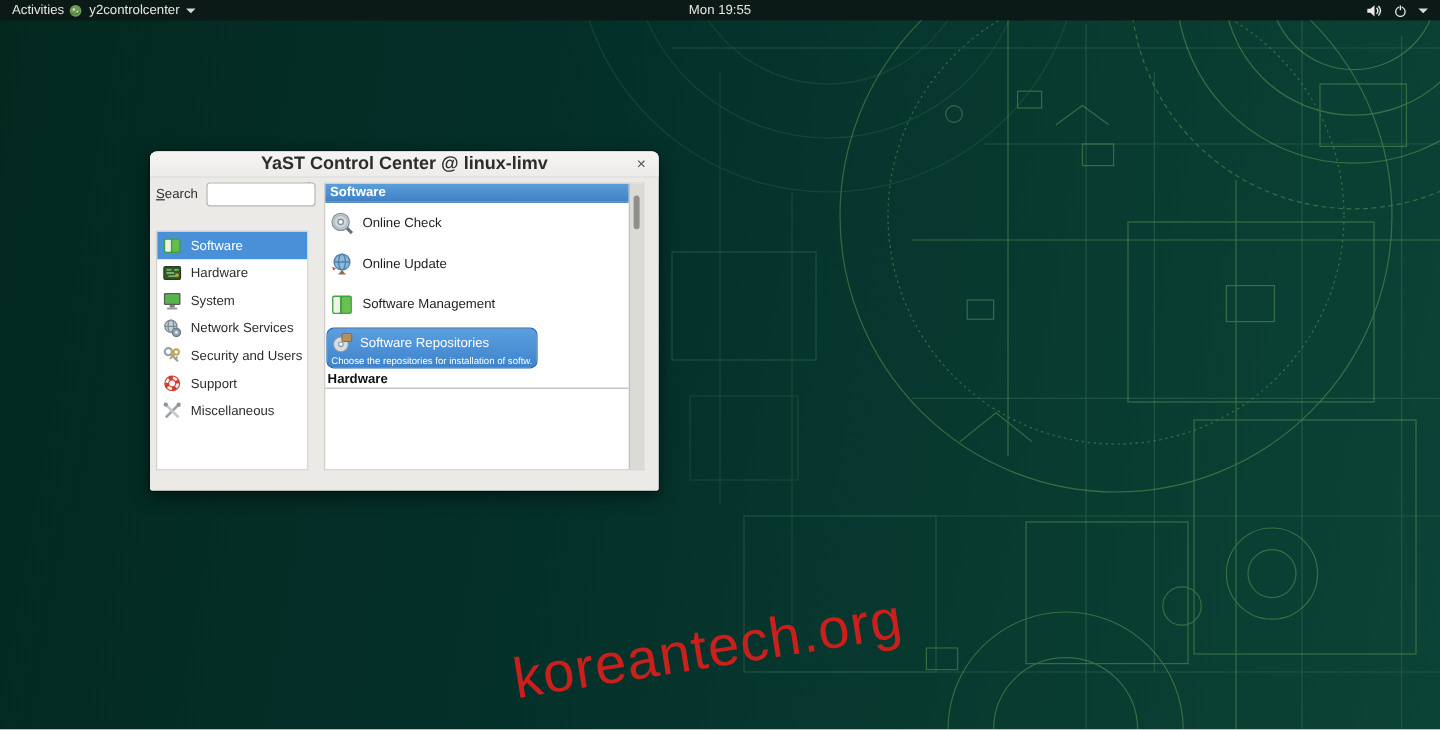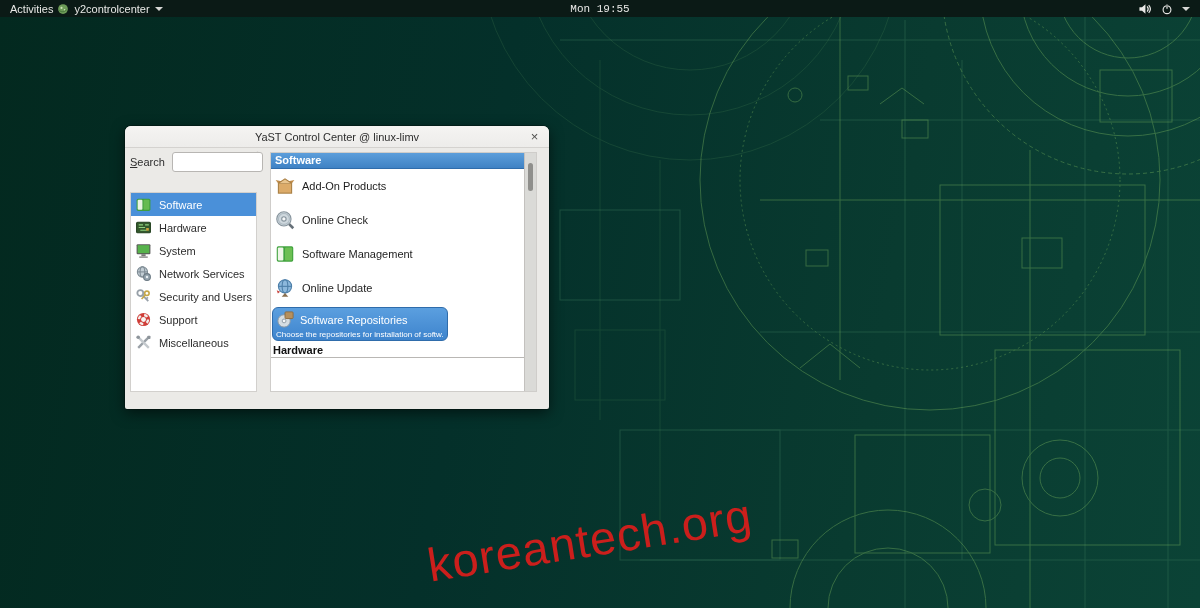--- a/index.html
+++ b/index.html
@@ -17,39 +17,39 @@
   .topbar {
     position:absolute; top:0; left:0; right:0; height:17px;
     background:#0b1a16; color:#e8e8e6; display:flex; align-items:center;
     font-size:11px; z-index:50;
   }
   .topbar .left { display:flex; align-items:flex-end; gap:4px; padding-left:10px; }
   .activities { cursor:default; }
   .app-menu { display:flex; align-items:center; gap:5px; }
   .app-menu svg { display:block; }
   .caret { width:0; height:0; border-left:4px solid transparent; border-right:4px solid transparent; border-top:4px solid #d8d8d6; display:inline-block; }
-  .topbar .center { position:absolute; left:0; right:0; text-align:center; pointer-events:none;font-family:Liberation Mono, monospace; }
+  .topbar .center { position:absolute; left:0; right:0; text-align:center; pointer-events:none; }
   .topbar .center span { pointer-events:auto; }
   .topbar .right { margin-left:auto; display:flex; align-items:center; gap:9px; padding-right:10px; }
   .topbar .right svg { display:block; }
 
   
   .window {
     position:absolute; left:125px; top:126px; width:424px; height:283px;
     background:#ebeae7; border-radius:6px 6px 2px 2px;
     box-shadow:0 4px 14px rgba(0,0,0,.55), 0 0 0 1px rgba(0,0,0,.25);
     z-index:40;
   }
   .titlebar {
     height:22px; border-radius:6px 6px 0 0;
     background:linear-gradient(#f5f4f2,#edecea);
     border-bottom:1px solid #d4d2cf;
     display:flex; align-items:center; justify-content:center; position:relative;
   }
-  .titlebar .title { font-size:11px; font-weight:normal; color:#2d2d2d; }
+  .titlebar .title { font-size:15px; font-weight:bold; color:#2d2d2d; }
   .close-btn {
     position:absolute; right:6px; top:2px; width:17px; height:17px;
     display:flex; align-items:center; justify-content:center;
     font-size:13px; color:#50504e; border:none; background:transparent; cursor:pointer;
     border-radius:3px;
   }
   .win-body { position:relative; height:260px; }
 
   .filter-icon { position:absolute; left:127px; top:3px; }
 
@@ -285,58 +285,49 @@
             <rect x="11.6" y="1.6" width="3" height="3" rx="0.8" fill="#8d949a"></rect>
           </svg>
           <span>Miscellaneous</span>
         </div>
       </div>
 
       <div class="mod-panel">
         <div class="mod-scroll">
           <div class="sec-header">Software</div>
 
-          <div class="mod-item">
-            <svg width="22" height="22" viewBox="0 0 20 20">
-              <path d="M4 8 L1.5 4.5 L8 6 Z" fill="#c08c4a"></path>
-              <path d="M16 8 L18.5 4.5 L12 6 Z" fill="#c08c4a"></path>
-              <rect x="4" y="7.5" width="12" height="9" fill="#dcab69" stroke="#a97f44"></rect>
-              <path d="M4 7.5 L10 3.5 L16 7.5" fill="#e8c48d" stroke="#a97f44"></path>
-            </svg>
-            <span>Add-On Products</span>
-          </div>
 
           <div class="mod-item">
             <svg width="22" height="22" viewBox="0 0 20 20">
               <circle cx="9" cy="9" r="6.5" fill="#cfd8de" stroke="#86939c"></circle>
               <circle cx="9" cy="9" r="2" fill="#f6f8f9" stroke="#86939c"></circle>
               <circle cx="9" cy="9" r="5" fill="none" stroke="#aebbc3"></circle>
               <line x1="13.8" y1="13.8" x2="17.5" y2="17.5" stroke="#667078" stroke-width="2.4"></line>
             </svg>
             <span>Online Check</span>
           </div>
 
           <div class="mod-item">
             <svg width="22" height="22" viewBox="0 0 20 20">
-              <rect x="2.5" y="3" width="15" height="14" rx="1.5" fill="#41a33f"></rect>
-              <rect x="3.5" y="4" width="5" height="12" rx="1" fill="#eef5e8"></rect>
-              <rect x="10" y="4" width="6.5" height="12" rx="1" fill="#6cbf53"></rect>
-            </svg>
-            <span>Software Management</span>
-          </div>
-
-          <div class="mod-item">
-            <svg width="22" height="22" viewBox="0 0 20 20">
               <circle cx="10" cy="8.5" r="6" fill="#8cb8dc" stroke="#4d7fa9"></circle>
               <ellipse cx="10" cy="8.5" rx="2.6" ry="6" fill="none" stroke="#4d7fa9"></ellipse>
               <line x1="4" y1="8.5" x2="16" y2="8.5" stroke="#4d7fa9"></line>
               <path d="M10 14.5 L7 18 h6 Z" fill="#8a6f4f"></path>
               <path d="M2.5 12 l3 1.5 -2 1.5 Z" fill="#c8433c"></path>
             </svg>
             <span>Online Update</span>
+          </div>
+
+          <div class="mod-item">
+            <svg width="22" height="22" viewBox="0 0 20 20">
+              <rect x="2.5" y="3" width="15" height="14" rx="1.5" fill="#41a33f"></rect>
+              <rect x="3.5" y="4" width="5" height="12" rx="1" fill="#eef5e8"></rect>
+              <rect x="10" y="4" width="6.5" height="12" rx="1" fill="#6cbf53"></rect>
+            </svg>
+            <span>Software Management</span>
           </div>
 
           <div class="mod-selected">
             <div class="sel-top">
               <svg width="19" height="19" viewBox="0 0 20 20">
                 <circle cx="8.5" cy="11.5" r="6.5" fill="#d6dde2" stroke="#8e9aa3"></circle>
                 <circle cx="8.5" cy="11.5" r="2" fill="#f7f8f9" stroke="#8e9aa3"></circle>
                 <rect x="9.5" y="2" width="8.5" height="7" rx="1" fill="#b5905e" stroke="#8d6c40"></rect>
               </svg>
               <span>Software Repositories</span>

